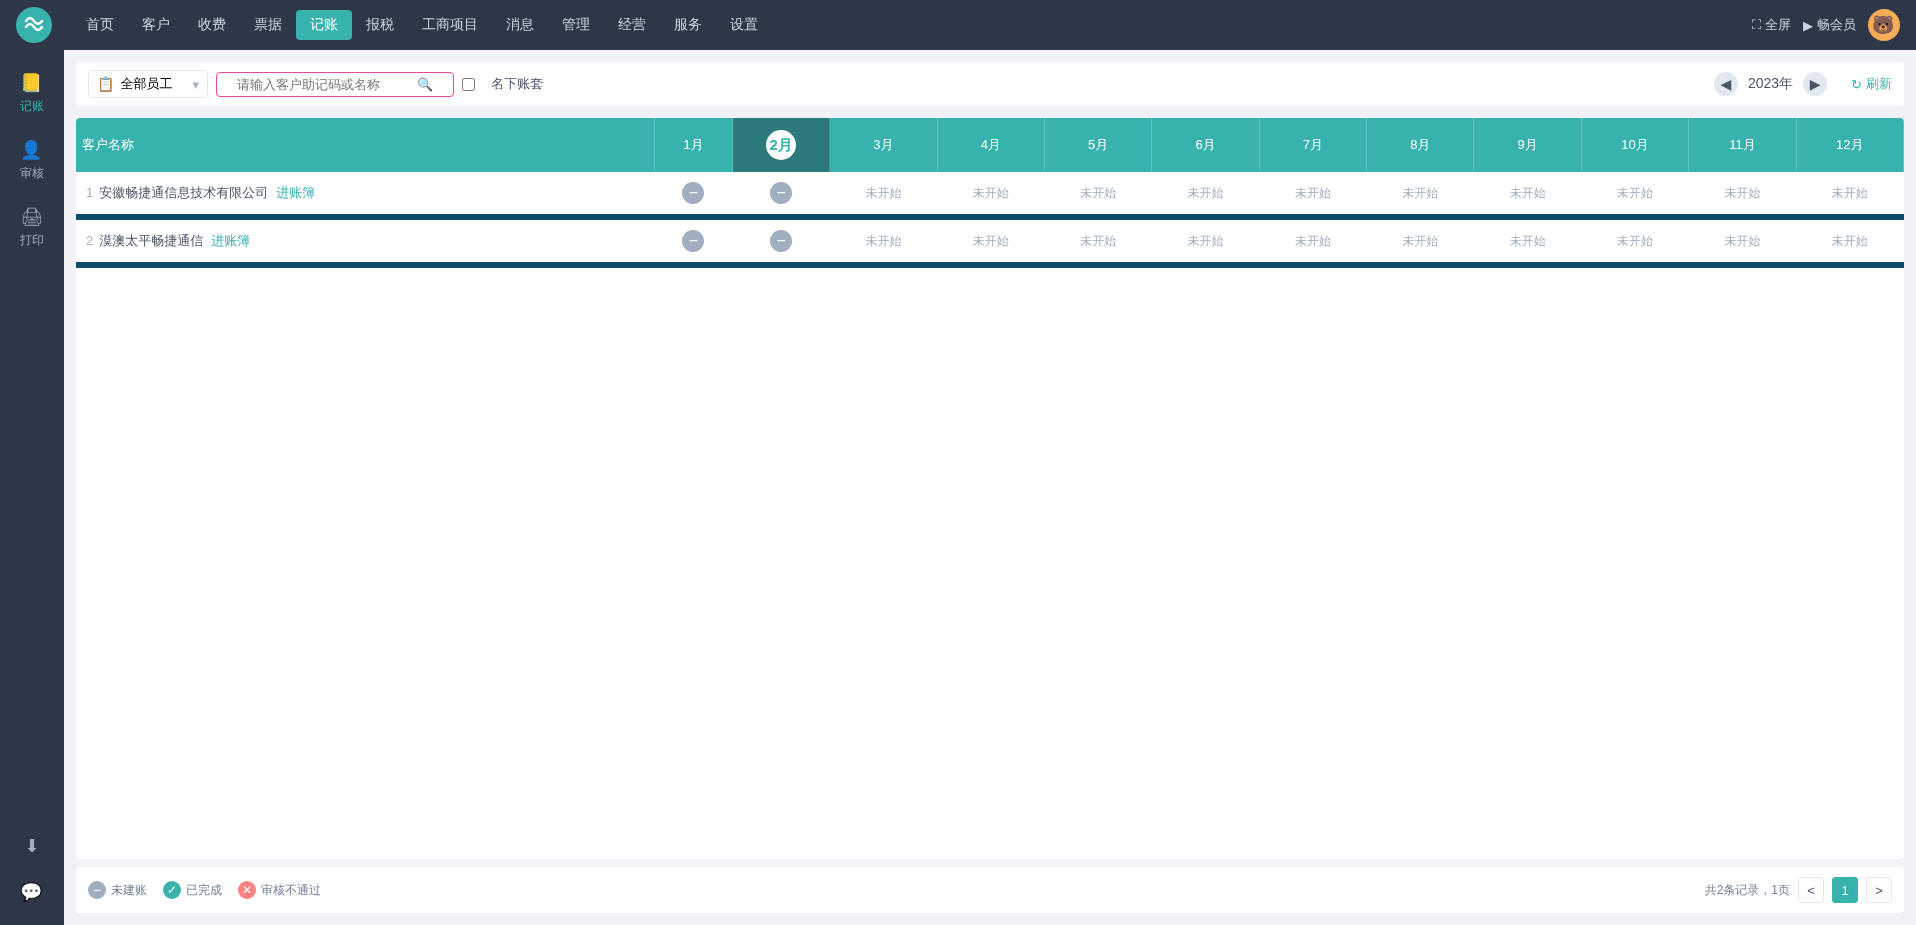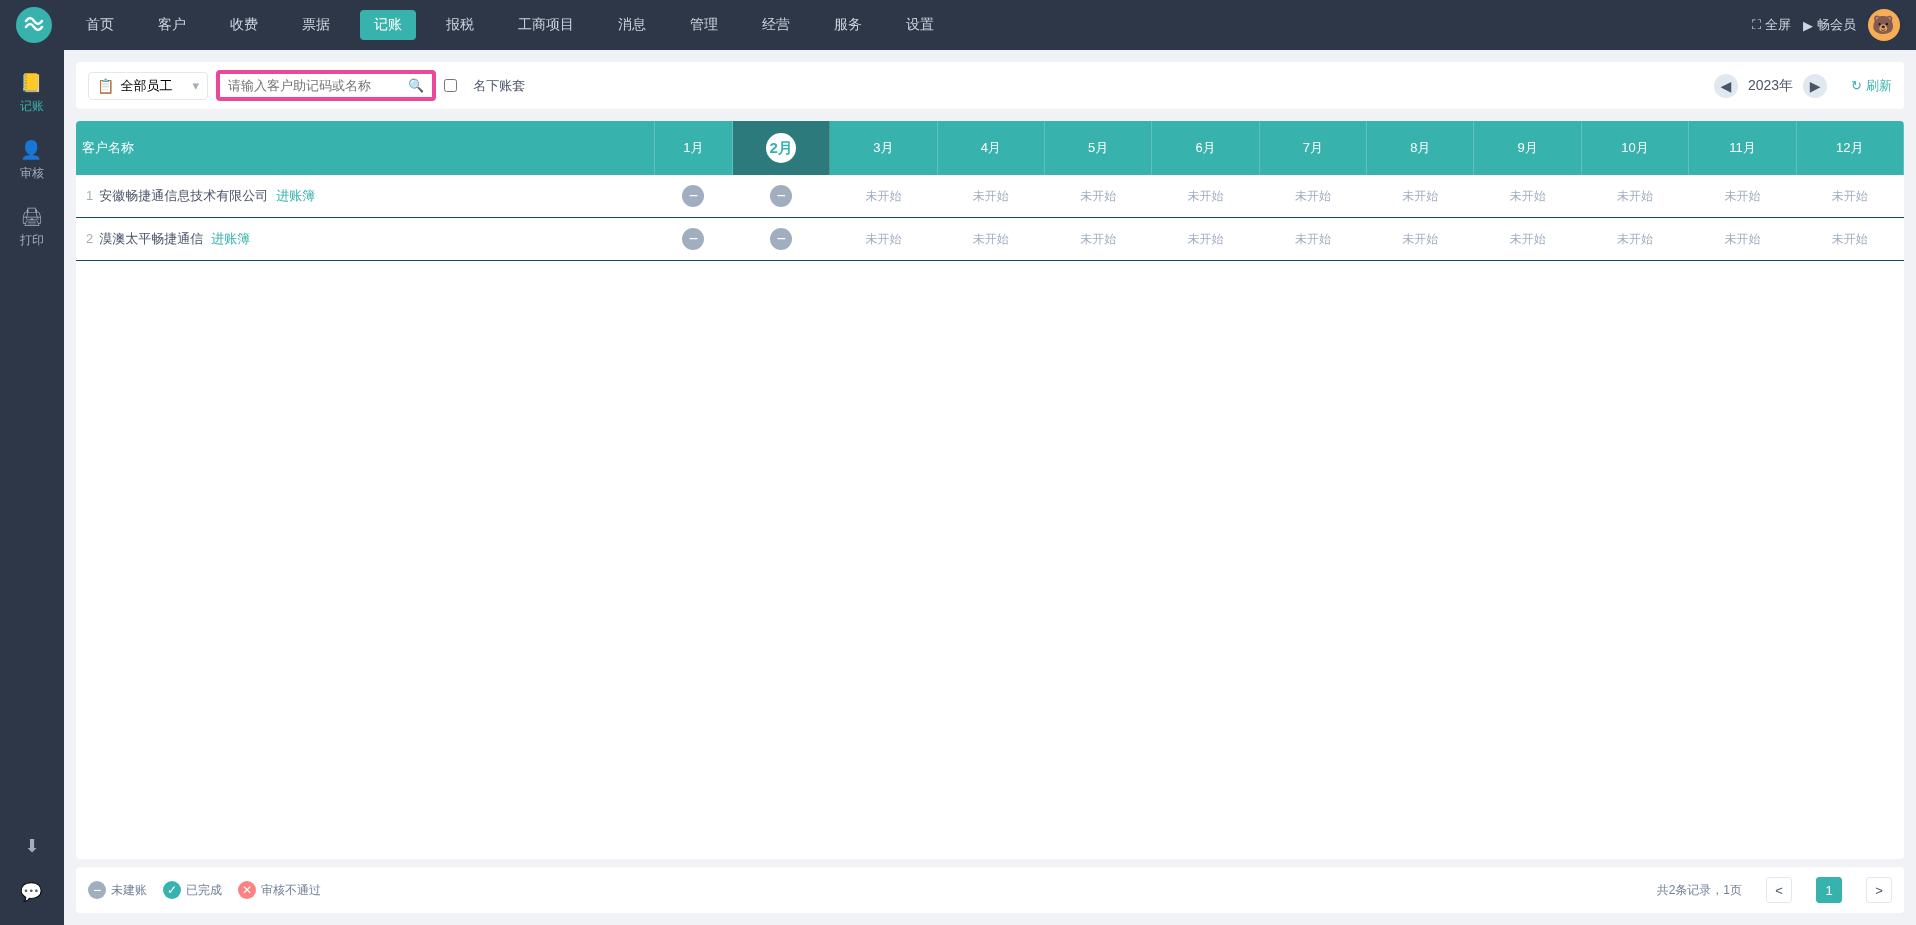--- a/index.html
+++ b/index.html
@@ -18,21 +18,21 @@
       width: 36px;
       height: 36px;
       margin-right: 20px;
       flex-shrink: 0;
     }
     .logo svg { width: 36px; height: 36px; }
     .nav-items {
       display: flex;
       align-items: flex-end;
       flex: 1;
-      gap: 16px;
+      gap: 0;
     }
     .nav-item {
       color: #cdd5e0;
       padding: 6px 14px;
       border-radius: 4px;
       cursor: pointer;
       font-size: 14px;
       white-space: nowrap;
     }
     .nav-item.active {
@@ -131,23 +131,23 @@
       background: #fff;
       gap: 6px;
       cursor: pointer;
       min-width: 120px;
     }
     .employee-select .icon { color: #f6ad55; font-size: 14px; }
     .employee-select .arrow { color: #a0aec0; margin-left: auto; }
     .search-input-wrap {
       display: flex;
       align-items: center;
-      border: 4px solid #ec4899;
+      border: 1px solid #ec4899;
       border-radius: 4px;
-      padding: 4px 8px;
+      padding: 4px 20px;
       min-width: 220px;
     }
     .search-input-wrap input {
       border: none;
       outline: none;
       font-size: 13px;
       color: #718096;
       width: 180px;
       background: transparent;
     }
@@ -226,21 +226,21 @@
       justify-content: center;
       width: 30px;
       height: 30px;
       border-radius: 50%;
       background: #fff;
       color: #38b2ac;
       font-weight: bold;
       font-size: 15px;
     }
     tbody tr {
-      border-bottom: 1px solid #0c4a6e;
+      border-bottom: 6px solid #0c4a6e;
     }
     tbody tr td {
       padding: 10px 8px;
       text-align: center;
       font-size: 13px;
       color: #4a5568;
       white-space: nowrap;
     }
     tbody tr td:first-child {
       text-align: left;
@@ -317,21 +317,21 @@
       display: inline-flex;
       align-items: center;
       justify-content: center;
       color: #fff;
       font-size: 12px;
     }
     .pagination {
       margin-left: auto;
       display: flex;
       align-items: center;
-      gap: 24px;
+      gap: 8px;
     }
     .page-btn {
       width: 26px;
       height: 26px;
       display: flex;
       align-items: center;
       justify-content: center;
       border: 1px solid #e2e8f0;
       border-radius: 3px;
       cursor: pointer;

